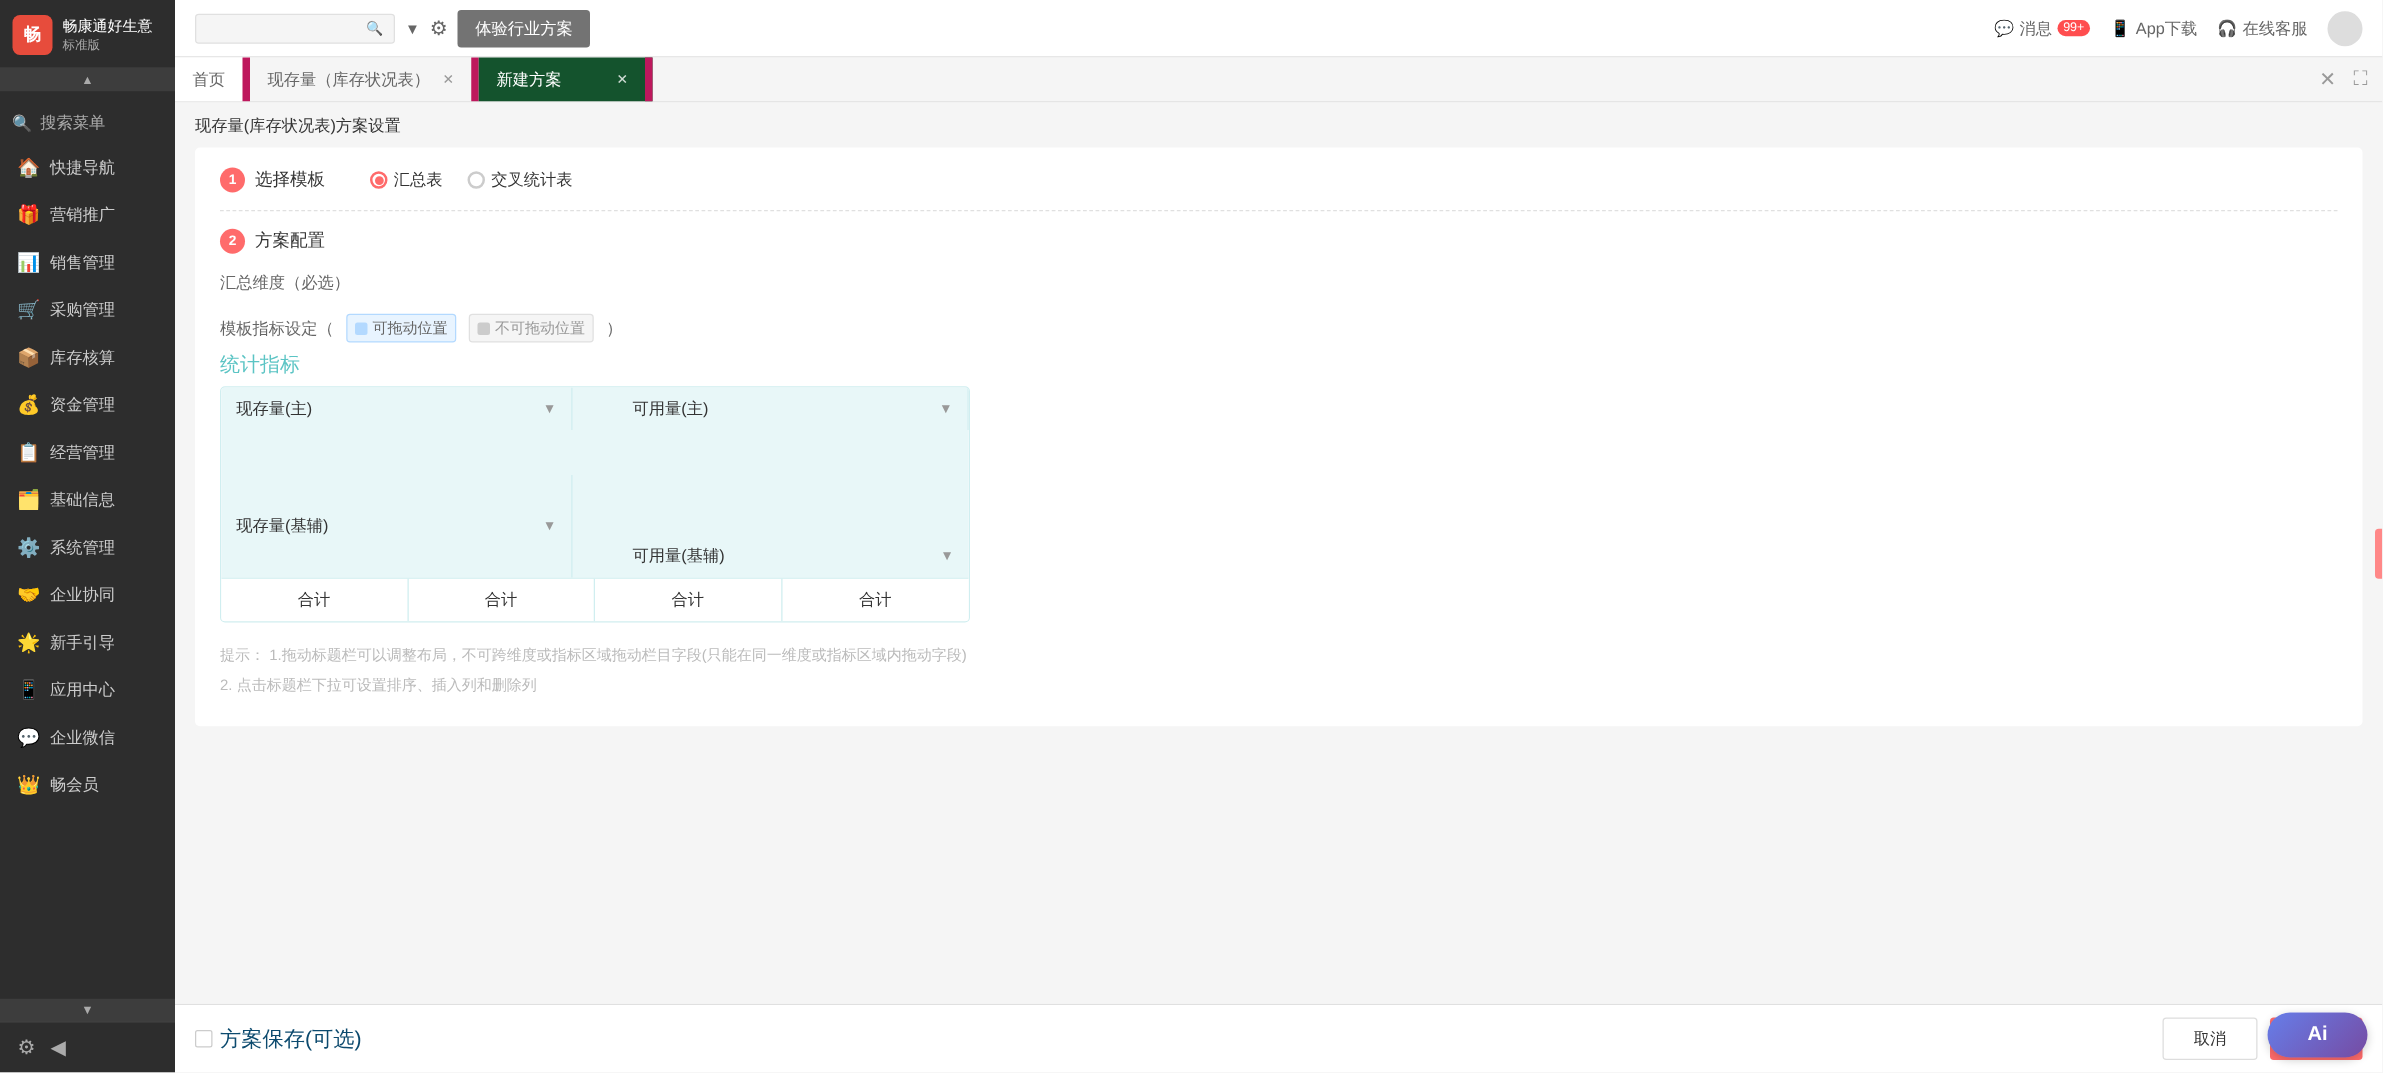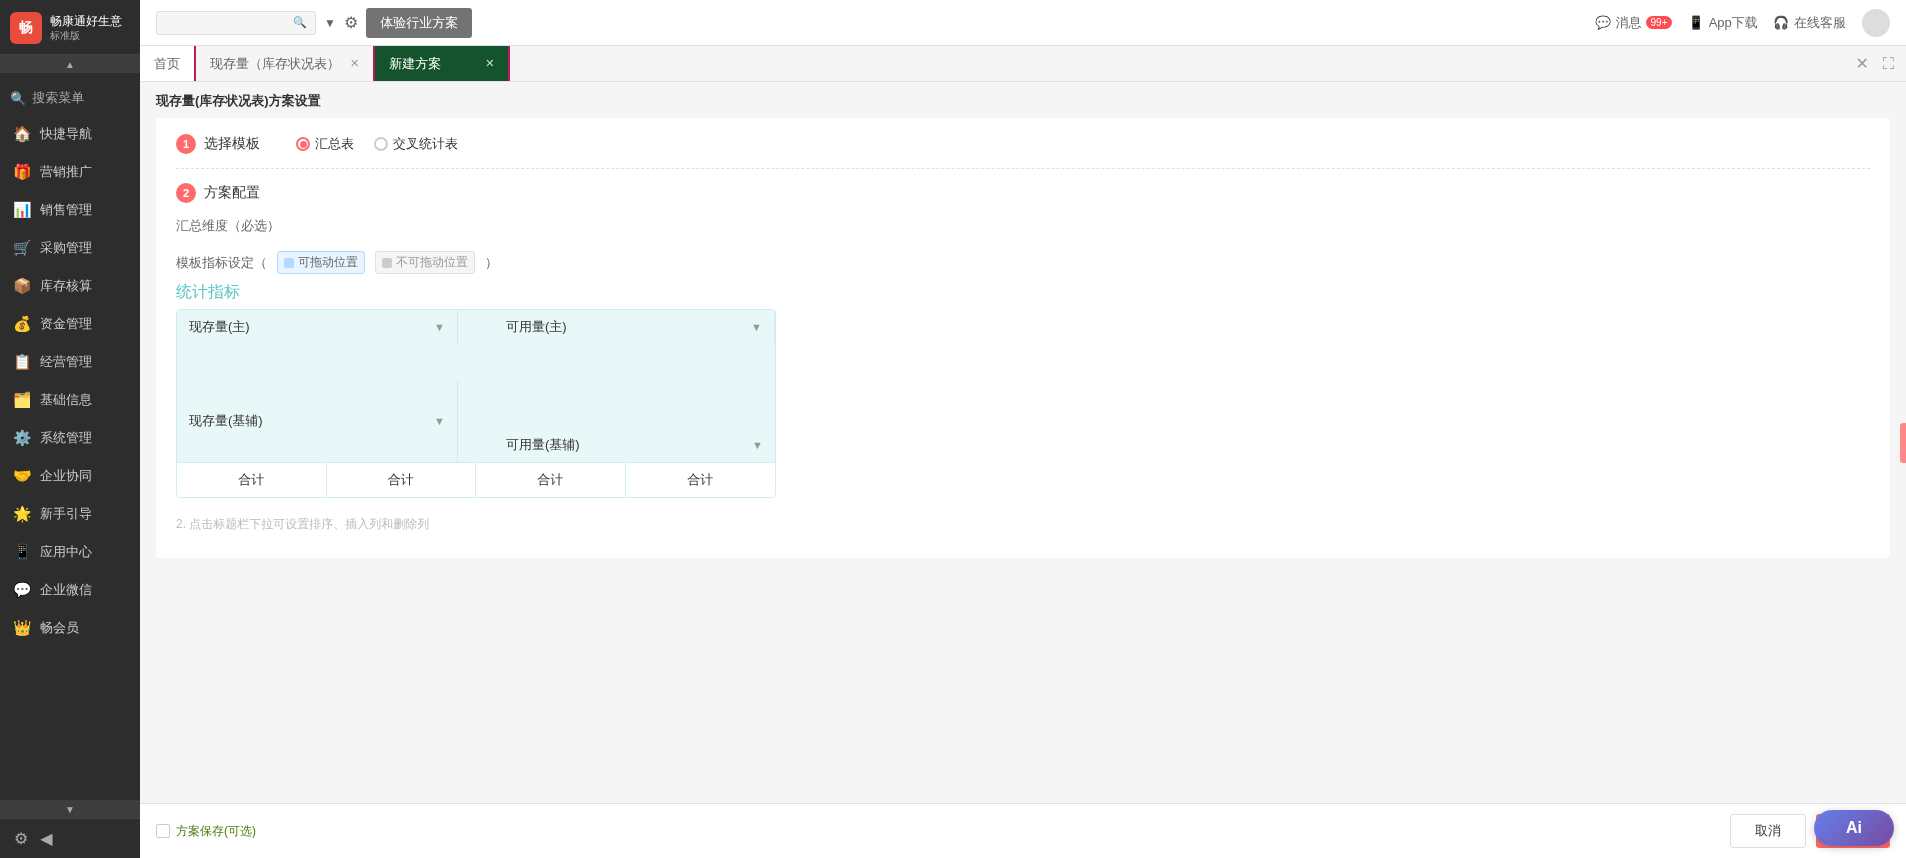--- a/index.html
+++ b/index.html
@@ -183,21 +183,21 @@
       flex-shrink: 0;
     }
     .tab {
       display: flex;
       align-items: center;
       padding: 0 14px;
       height: 100%;
       font-size: 13px;
       color: #666;
       cursor: pointer;
-      border-right: 2px solid #be185d;
+      border-right: 6px solid #be185d;
       gap: 6px;
     }
     .tab.active {
       background: #14532d;
       color: white;
       gap: 40px;
     }
     .tab-home {
       background: #fff;
     }
@@ -231,21 +231,20 @@
       position: relative;
     }
     .content::-webkit-scrollbar { width: 6px; }
     .content::-webkit-scrollbar-thumb { background: #ccc; border-radius: 3px; }
 
     .page-title {
       font-size: 13px;
       color: #333;
       padding: 10px 16px 8px;
       background: #f5f5f5;
-      font-weight: bold;
     }
 
     .form-panel {
       background: #fff;
       margin: 0 16px 12px;
       border-radius: 4px;
       padding: 16px 20px 20px;
     }
 
     
@@ -457,22 +456,22 @@
       padding: 10px 16px;
       display: flex;
       align-items: center;
       justify-content: space-between;
       flex-shrink: 0;
     }
     .save-option {
       display: flex;
       align-items: center;
       gap: 6px;
-      font-size: 12px;
-      color: #4d7c0f;
+      font-size: 17px;
+      color: #0c4a6e;
     }
     .checkbox-box {
       width: 14px;
       height: 14px;
       border: 1px solid #ccc;
       border-radius: 2px;
       display: flex;
       align-items: center;
       justify-content: center;
       cursor: pointer;
@@ -739,20 +738,21 @@
           </div>
           <div class="stats-table-row">
             <div class="stats-cell">合计</div>
             <div class="stats-cell">合计</div>
             <div class="stats-cell">合计</div>
             <div class="stats-cell">合计</div>
           </div>
         </div>
 
         <div class="hints">
+          <p>提示：   1.拖动标题栏可以调整布局，不可跨维度或指标区域拖动栏目字段(只能在同一维度或指标区域内拖动字段)</p>
           <p>          2. 点击标题栏下拉可设置排序、插入列和删除列</p>
         </div>
       </div>
 
     </div>
 
     <div class="right-indicator"></div>
   </div>
 
   <div class="footer-bar">

